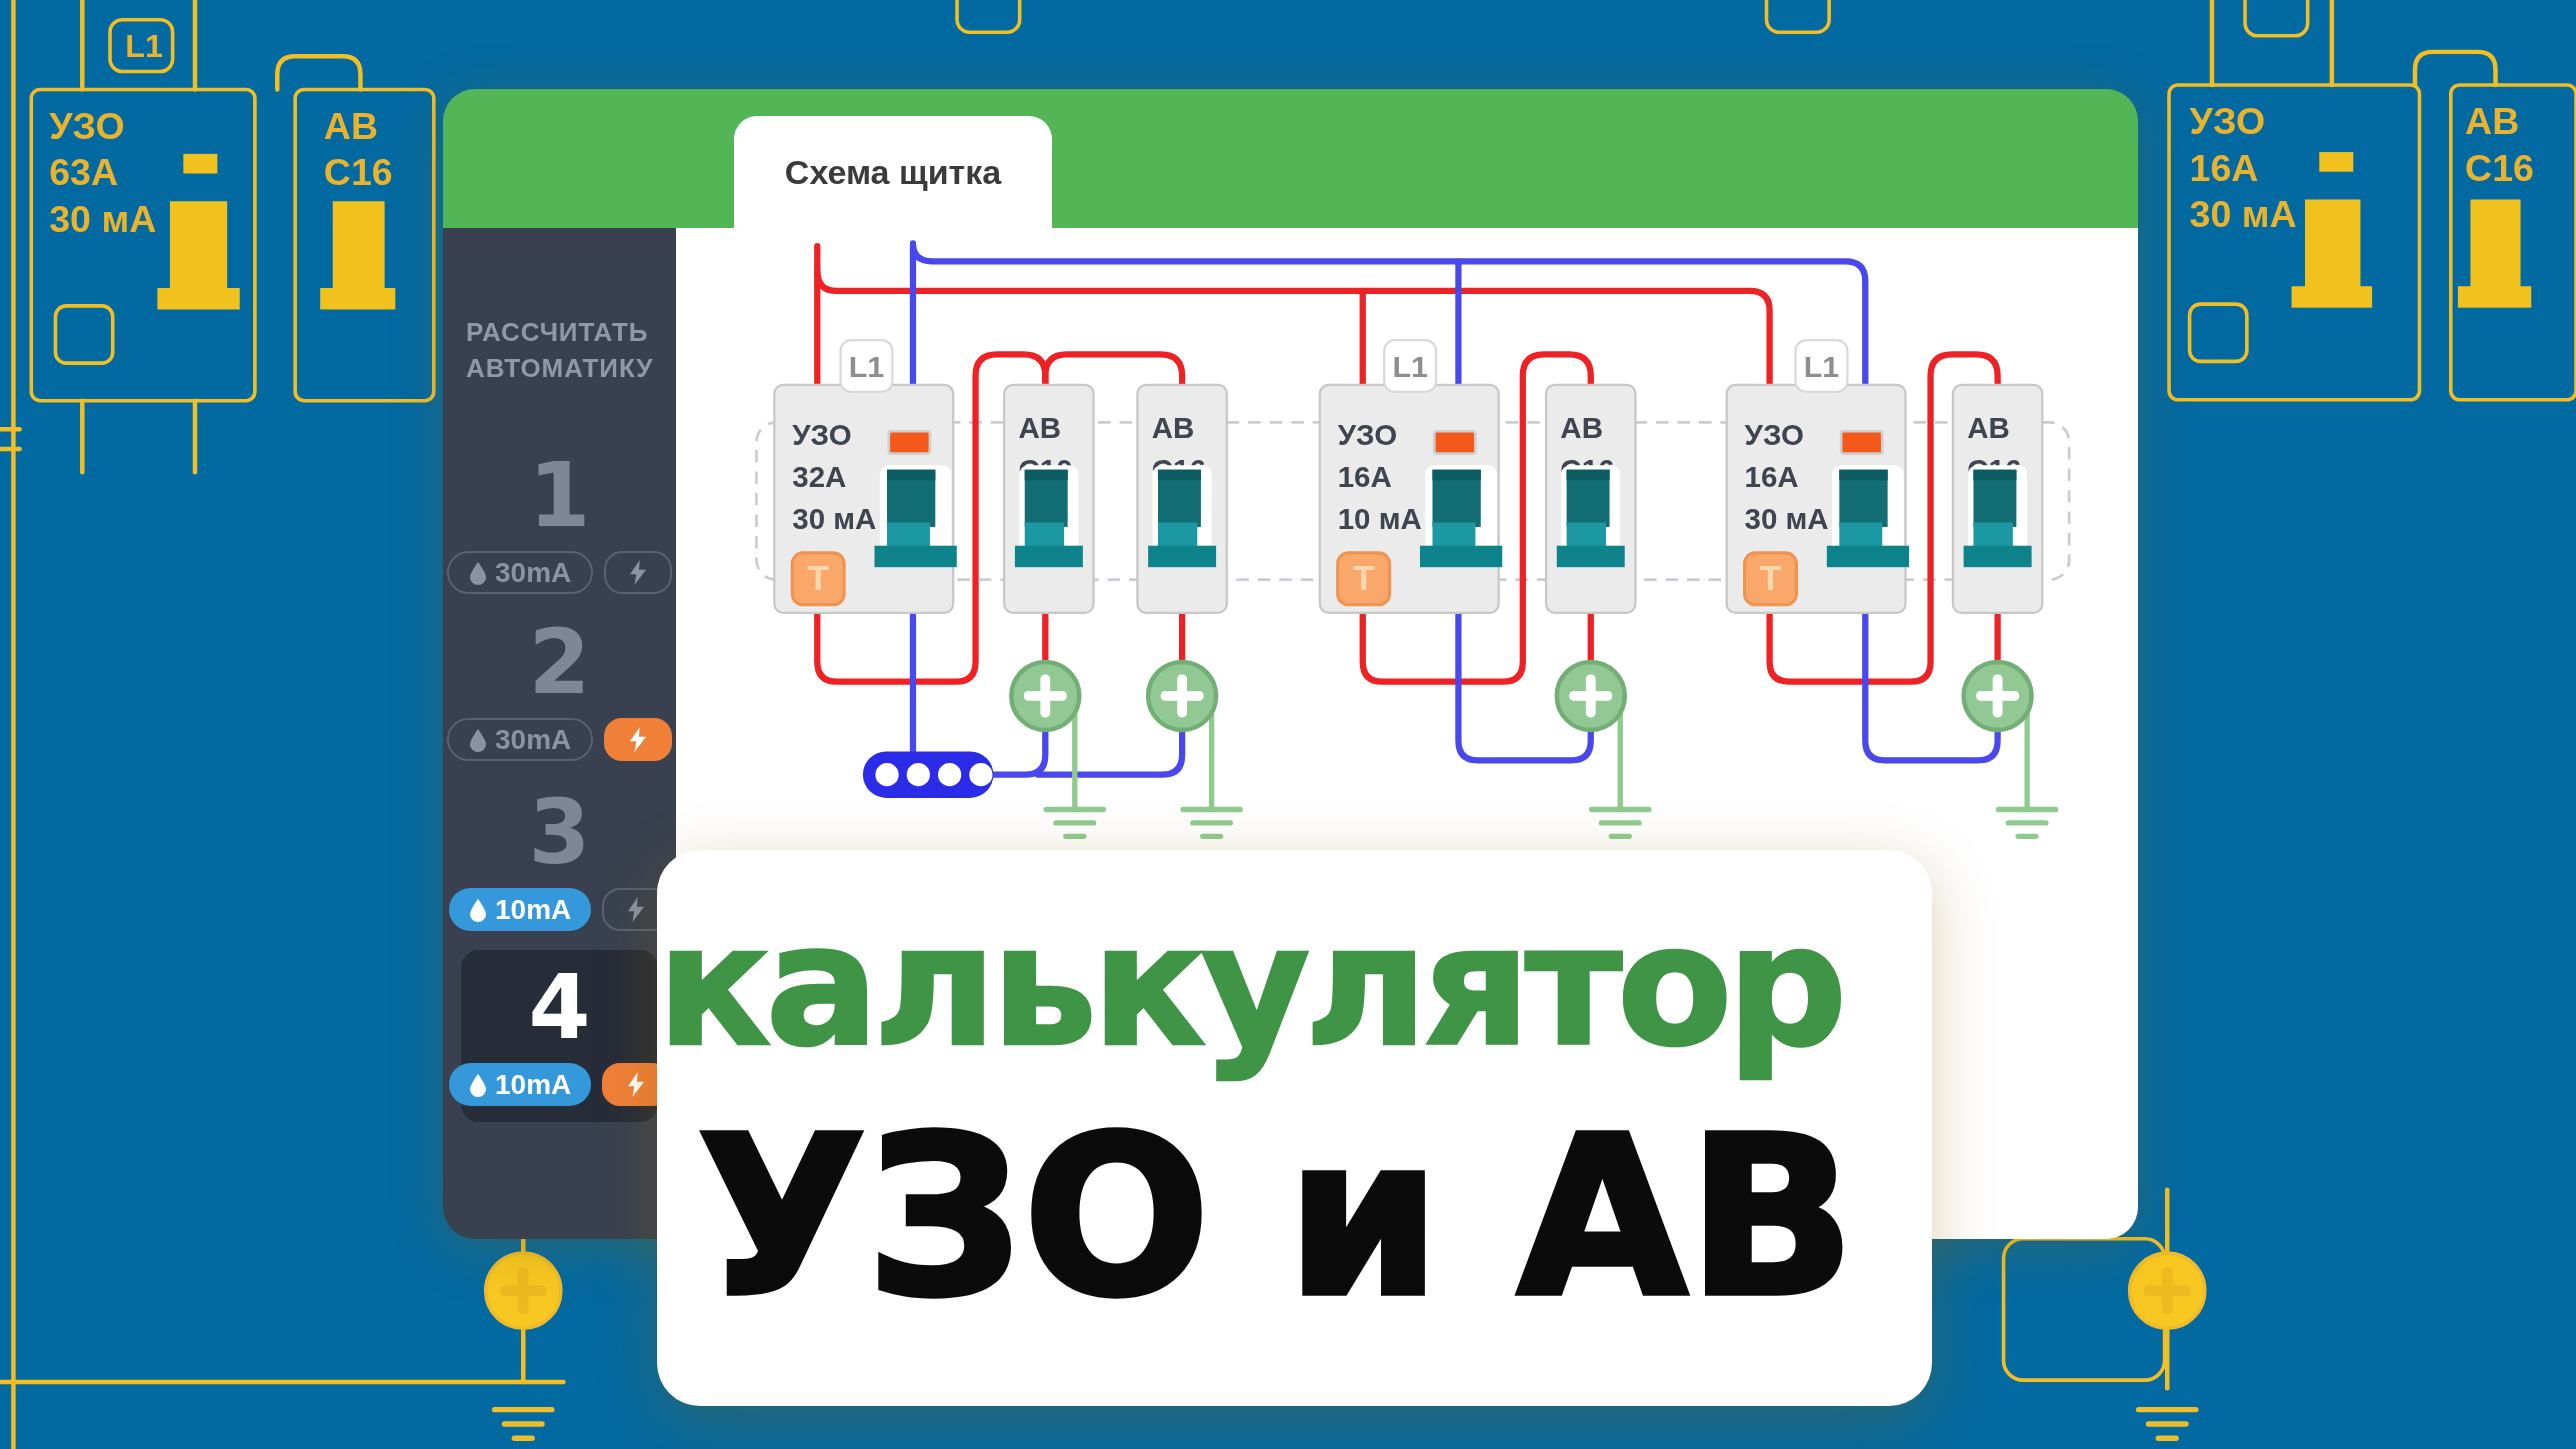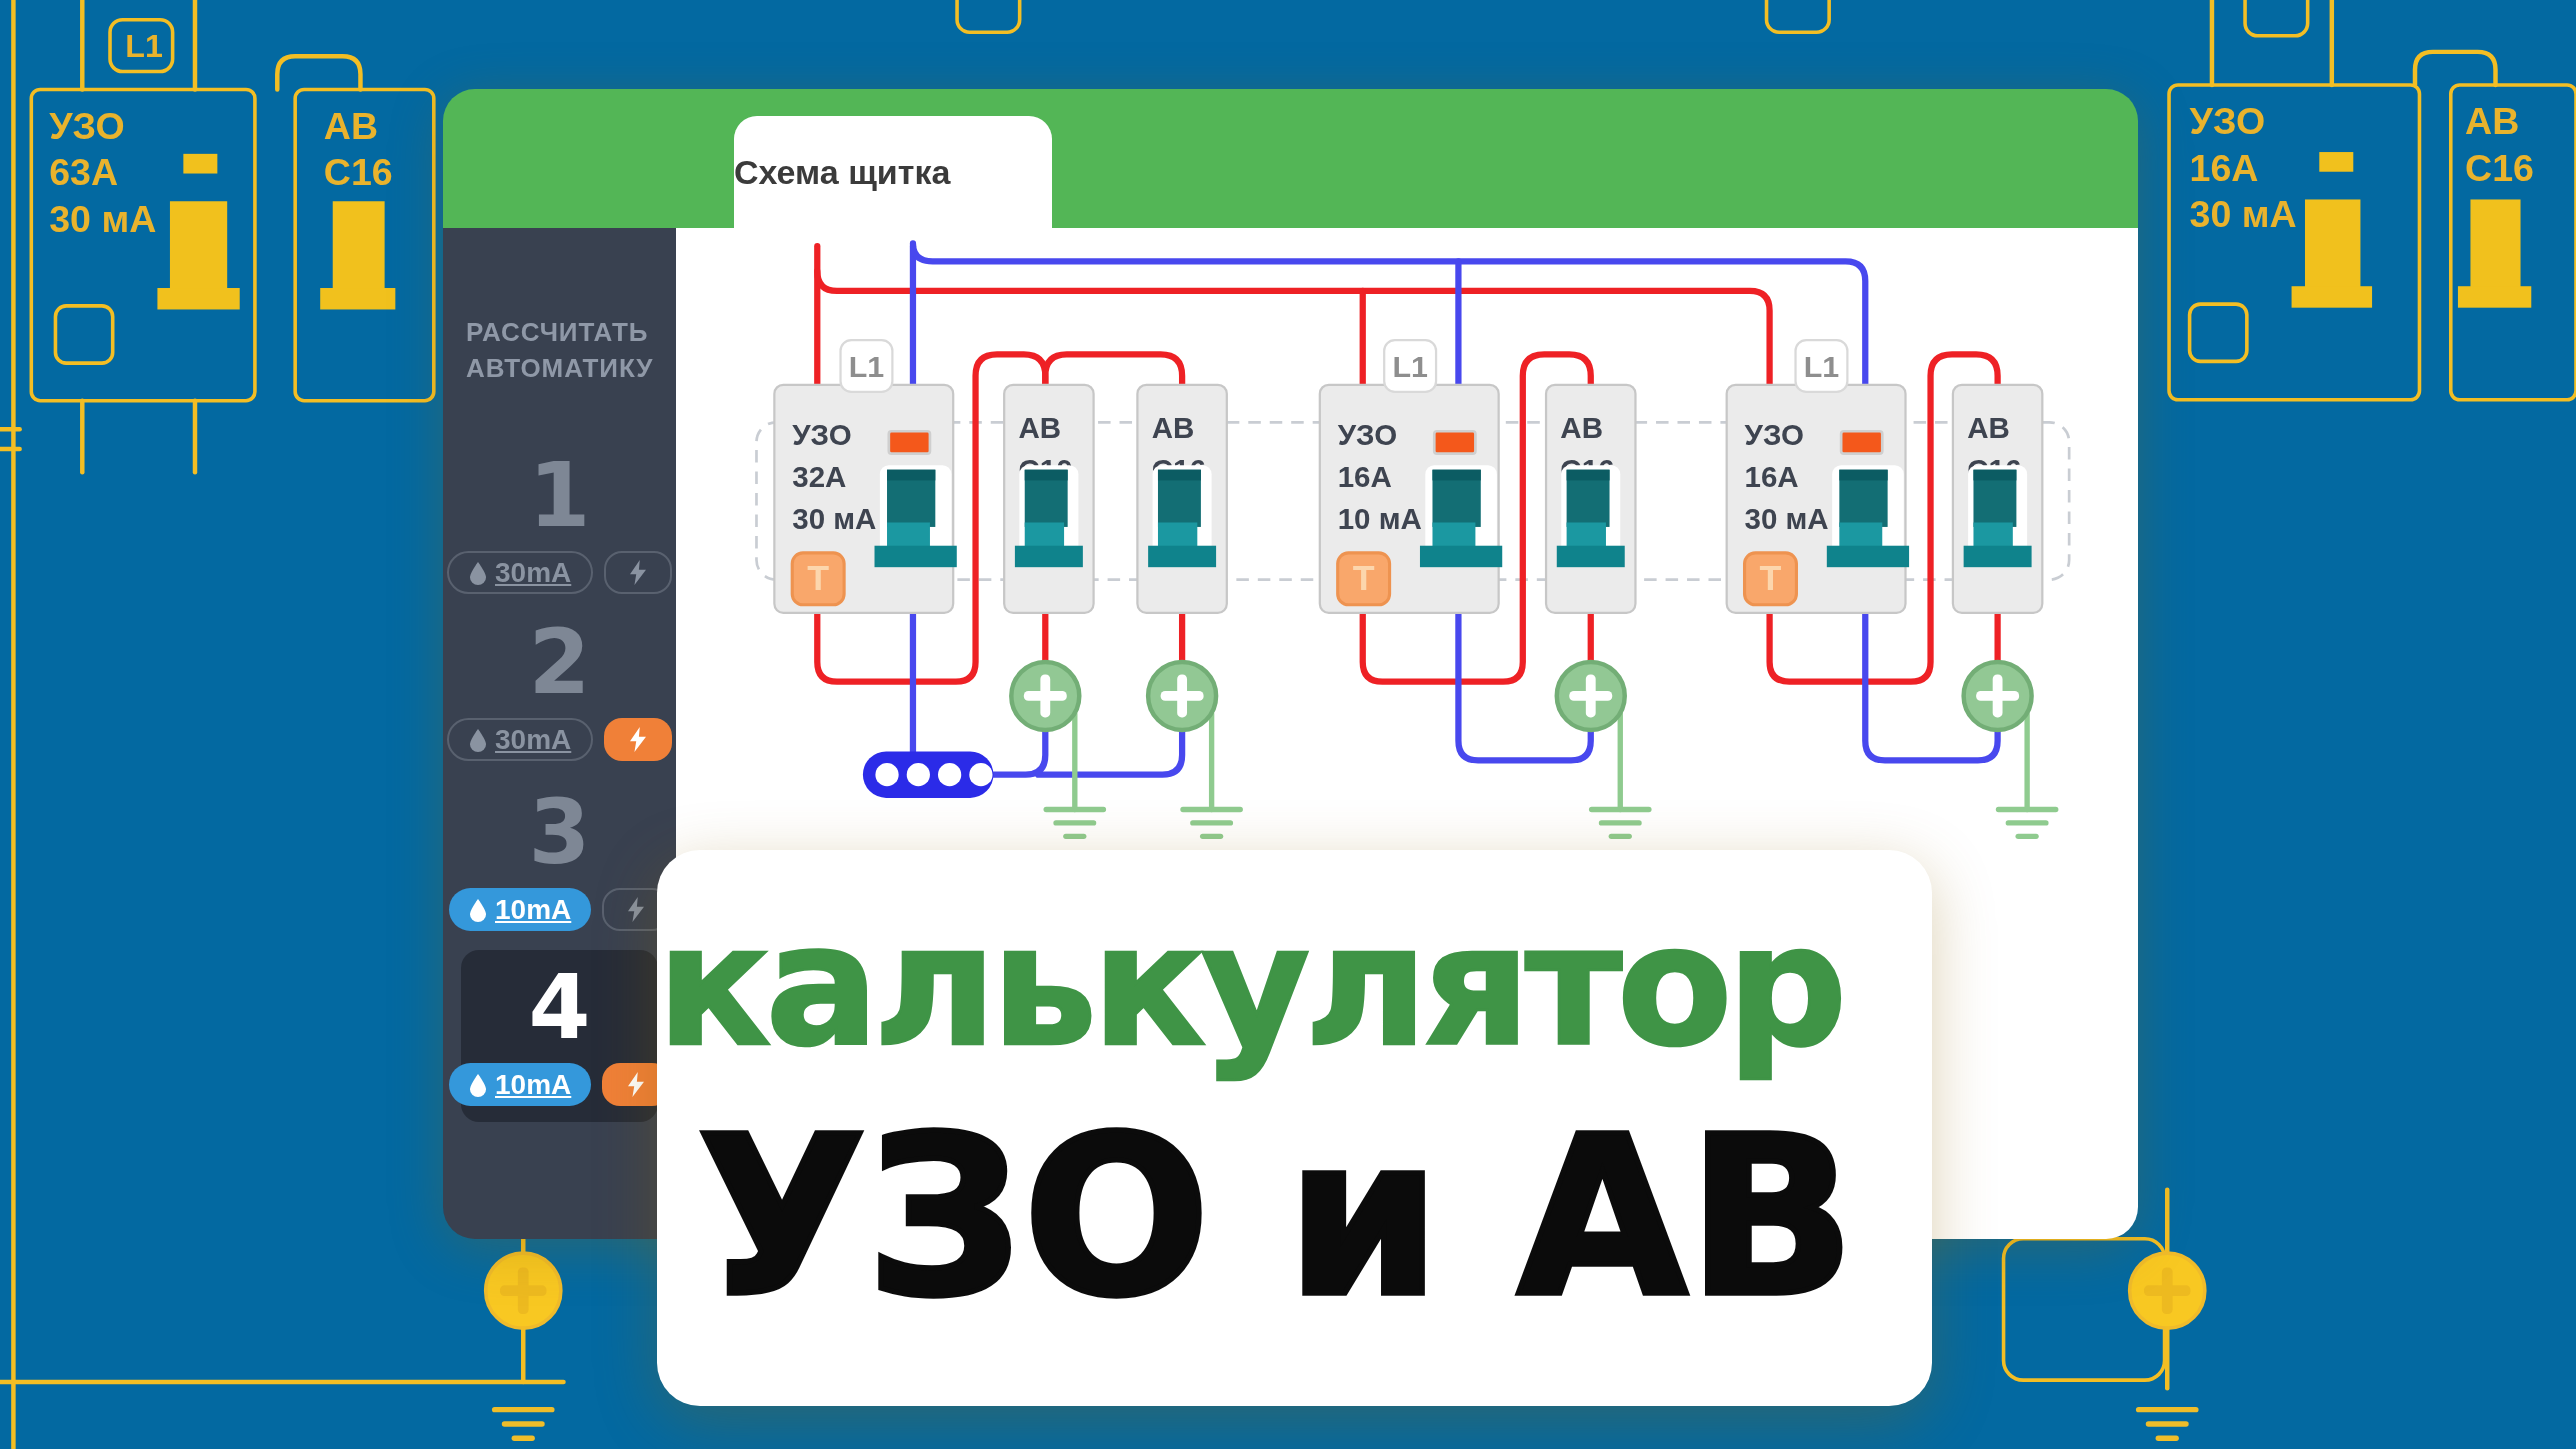--- a/index.html
+++ b/index.html
@@ -16,33 +16,33 @@
   .wm-wire   { fill:none; stroke:#F3BE24; stroke-width:5; stroke-linecap:round; }
   .wm-gnd    { fill:none; stroke:#EFBD2A; stroke-width:6; stroke-linecap:round; }
 
   
   #window { position:absolute; left:443px; top:89px; width:1695px; height:1149px;
             border-radius:32px; z-index:2; box-shadow:0 10.7px 54px rgba(140,100,0,.28); }
   #header { position:absolute; left:0; top:0; width:100%; height:139px;
             background:#53B656; border-radius:32px 32px 0 0; }
   #tab { position:absolute; left:291px; top:27px; width:318px; height:112px;
          background:#FFFFFF; border-radius:23px 23px 0 0;
-         display:flex; align-items:center; }
+         display:flex; align-items:center; justify-content:center; }
   #tab span { font:700 34px "Liberation Sans", sans-serif; color:#3B3B3B; }
 
   #sidebar { position:absolute; left:0; top:139px; width:233px; height:1011px;
              background:#394150; border-radius:0 0 0 32px; }
   .side-title { position:absolute; left:23px; top:86px; width:192px;
                 font:700 26px "Liberation Sans", sans-serif; color:#8F98A7;
                 letter-spacing:0.9px; line-height:36px; }
   .step { position:absolute; left:0; width:233px; text-align:center; }
   .step-num { font:700 89px "DejaVu Sans", sans-serif; color:#7E8795; line-height:97px; }
   .badges { display:flex; justify-content:center; align-items:center; gap:10.7px; margin-top:7.2px; }
   .badge { display:inline-flex; align-items:center; justify-content:center;
-           height:43px; border-radius:21.5px; font:700 28px "Liberation Sans", sans-serif;text-decoration:underline; }
+           height:43px; border-radius:21.5px; font:700 28px "Liberation Sans", sans-serif; }
   .badge.leak { padding:0 19.7px; gap:8px; }
   .badge.bolt { width:68px; border-radius:18px; }
   .badge.outline { border:2.7px solid #59616F; color:#8A93A1; }
   .badge.blue { background:#3498DB; color:#FFFFFF; }
   .badge.orange { background:#F08038; color:#FFFFFF; }
   .badge svg { display:block; }
   #step4-box { position:absolute; left:18px; top:722px; width:197px; height:172px;
                background:#262C38; border-radius:18px; }
   #step4-box .step-num { color:#FFFFFF; margin-top:3.6px; }
 

